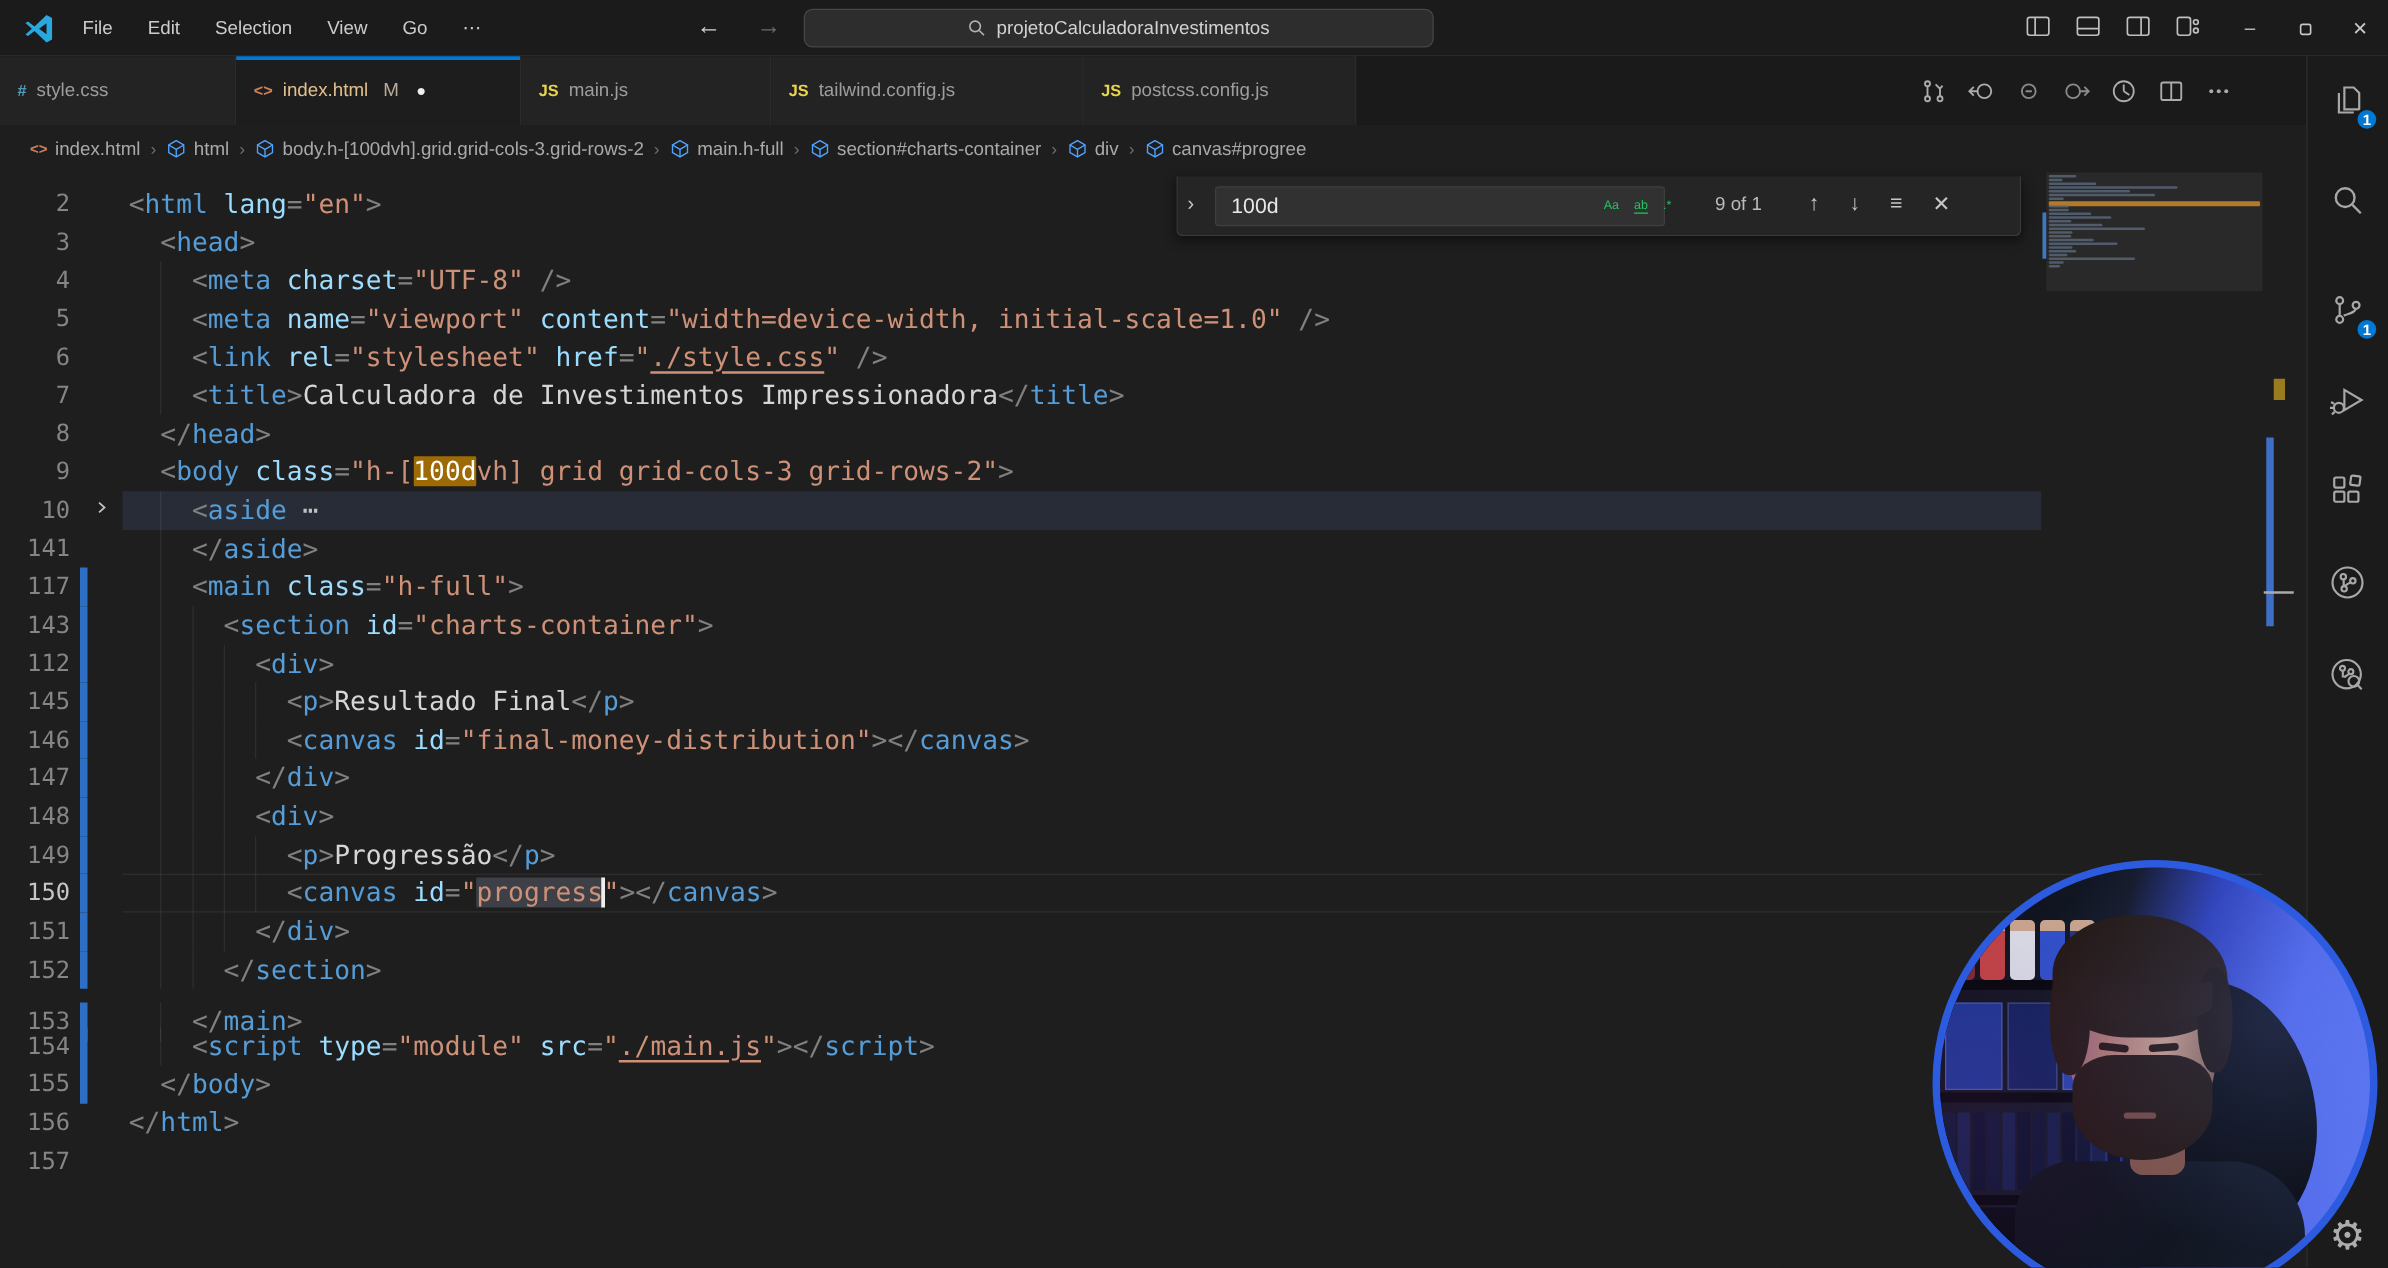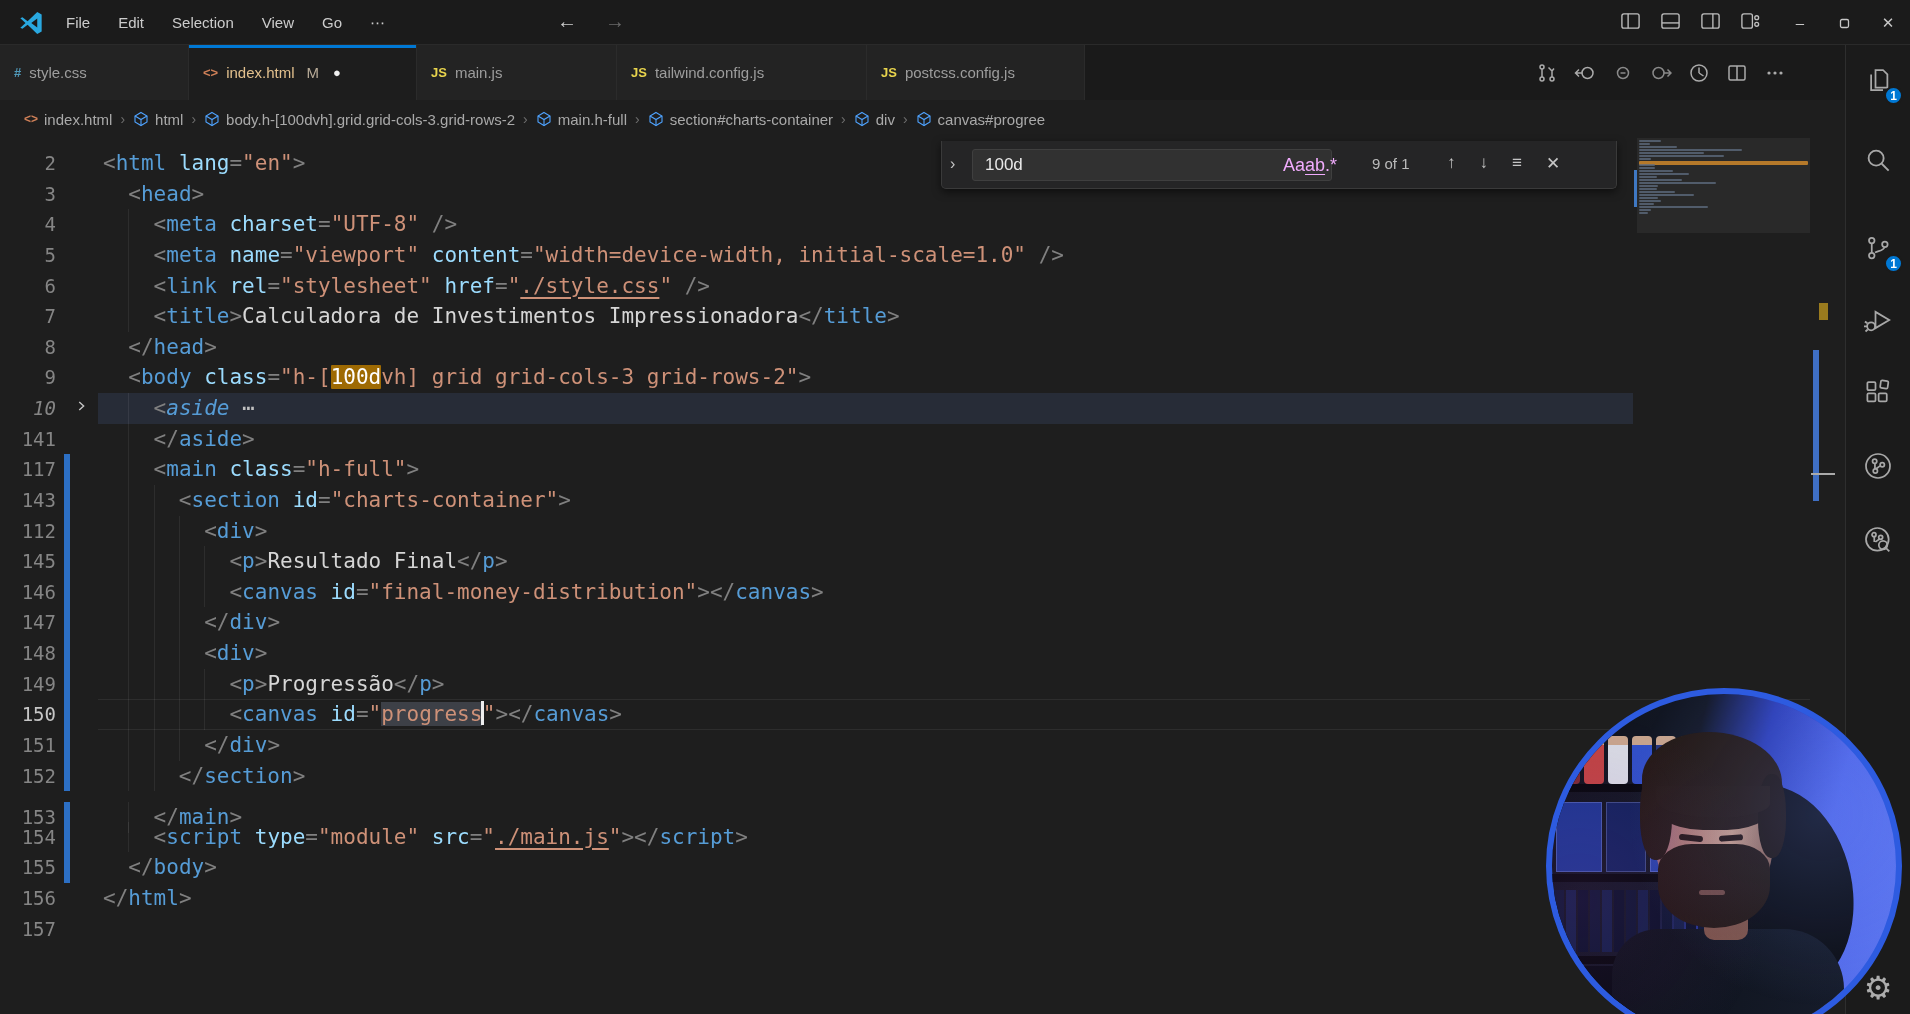--- a/index.html
+++ b/index.html
@@ -63,22 +63,22 @@
   .cu{display:inline-block;width:2.5px;height:24px;background:#eeeeee;vertical-align:middle;margin:0 -1px;position:relative;top:-2px}
 
   
   .find-widget { position:absolute; left:941px; top:3px; width:676px; height:48px; background:#252526;
                  border:1px solid #3a3a3a; border-top:none; border-radius:0 0 5px 5px;
                  box-shadow:0 3px 9px rgba(0,0,0,0.55); z-index:20; }
   .find-toggle { position:absolute; left:8px; top:14px; color:#c5c5c5; font-size:16px; }
   .find-input { position:absolute; left:30px; top:8px; width:360px; height:32px; background:#313131;
                 border:1px solid #3f3f3f; border-radius:3px; color:#e8e8e8; font-size:17px; line-height:30px;
                 padding-left:12px; }
-  .find-opts { position:absolute; left:310px; top:0; height:30px; display:flex; align-items:center;
-               color:#f0abfc; font-size:18px; }
+  .find-opts { position:absolute; left:310px; top:0; height:30px; display:flex; gap:12px; align-items:center;
+               color:#22c55e; font-size:10px; }
   .find-opt.word { text-decoration:underline; text-underline-offset:3px; }
   .find-count { position:absolute; left:430px; top:14px; color:#bbbbbb; font-size:15px; }
   .find-nav { position:absolute; left:505px; top:12px; display:flex; gap:24px; color:#c5c5c5; font-size:17px; }
 
   
   .suggest { position:absolute; left:494px; top:599px; width:714px; height:42px; background:#252526;
              border:1px solid #3c3c3c; box-shadow:0 4px 10px rgba(0,0,0,0.5); z-index:15; }
   .suggest-row { position:absolute; inset:1px; background:#04395e; display:flex; align-items:center; padding-left:10px; gap:12px; }
   .suggest-kind { color:#d4d4d4; font-size:15px; font-weight:bold; letter-spacing:0.5px; }
   .suggest-label { font-family:"DejaVu Sans Mono", monospace; font-size:20px; color:#ffffff; }
@@ -147,20 +147,27 @@
         <div class="menu-item">File</div>
         <div class="menu-item">Edit</div>
         <div class="menu-item">Selection</div>
         <div class="menu-item">View</div>
         <div class="menu-item">Go</div>
         <div class="menu-item">⋯</div>
       </div>
     <div class="nav-arrow back" style="left:552px">←</div>
     <div class="nav-arrow fwd" style="left:600px">→</div>
 
+    <div class="cmd-center">
+      <svg width="15" height="15" viewBox="0 0 16 16">
+        <circle cx="6.5" cy="6.5" r="4.5" fill="none" stroke="#b0b0b0" stroke-width="1.4"></circle>
+        <path d="M10 10l4 4" stroke="#b0b0b0" stroke-width="1.4"></path>
+      </svg>
+      <span>projetoCalculadoraInvestimentos</span>
+    </div>
 
     <div class="win-layout-icons" style="left:1620px">
       <svg width="21" height="21" viewBox="0 0 22 22">
         <rect x="2" y="3" width="18" height="15" rx="2" fill="none" stroke="#c0c0c0" stroke-width="1.4"></rect>
         <path d="M8.5 3v15" stroke="#c0c0c0" stroke-width="1.4"></path>
       </svg>
       <svg width="21" height="21" viewBox="0 0 22 22">
         <rect x="2" y="3" width="18" height="15" rx="2" fill="none" stroke="#c0c0c0" stroke-width="1.4"></rect>
         <path d="M2 12.5h18" stroke="#c0c0c0" stroke-width="1.4"></path>
       </svg>
@@ -329,21 +336,21 @@
   <div class="editor">
     <div id="code-lines">
         <div class="code-line" style="top: 10px;"><div class="num">2</div><div class="txt"><span class="pu">&lt;</span><span class="tg">html</span><span class="at"> lang</span><span class="pu">=</span><span class="st">"en"</span><span class="pu">&gt;</span></div></div>
         <div class="code-line" style="top: 40.63px;"><div class="num">3</div><div class="txt">  <span class="pu">&lt;</span><span class="tg">head</span><span class="pu">&gt;</span></div></div>
         <div class="code-line" style="top: 71.26px;"><div class="guide" style="left: 128.28px;"></div><div class="num">4</div><div class="txt">    <span class="pu">&lt;</span><span class="tg">meta</span><span class="at"> charset</span><span class="pu">=</span><span class="st">"UTF-8"</span><span class="pu"> /&gt;</span></div></div>
         <div class="code-line" style="top: 101.89px;"><div class="guide" style="left: 128.28px;"></div><div class="num">5</div><div class="txt">    <span class="pu">&lt;</span><span class="tg">meta</span><span class="at"> name</span><span class="pu">=</span><span class="st">"viewport"</span><span class="at"> content</span><span class="pu">=</span><span class="st">"width=device-width, initial-scale=1.0"</span><span class="pu"> /&gt;</span></div></div>
         <div class="code-line" style="top: 132.52px;"><div class="guide" style="left: 128.28px;"></div><div class="num">6</div><div class="txt">    <span class="pu">&lt;</span><span class="tg">link</span><span class="at"> rel</span><span class="pu">=</span><span class="st">"stylesheet"</span><span class="at"> href</span><span class="pu">=</span><span class="st">"</span><span class="lk">./style.css</span><span class="st">"</span><span class="pu"> /&gt;</span></div></div>
         <div class="code-line" style="top: 163.15px;"><div class="guide" style="left: 128.28px;"></div><div class="num">7</div><div class="txt">    <span class="pu">&lt;</span><span class="tg">title</span><span class="pu">&gt;</span><span class="tx">Calculadora de Investimentos Impressionadora</span><span class="pu">&lt;/</span><span class="tg">title</span><span class="pu">&gt;</span></div></div>
         <div class="code-line" style="top: 193.78px;"><div class="num">8</div><div class="txt">  <span class="pu">&lt;/</span><span class="tg">head</span><span class="pu">&gt;</span></div></div>
         <div class="code-line" style="top: 224.41px;"><div class="num">9</div><div class="txt">  <span class="pu">&lt;</span><span class="tg">body</span><span class="at"> class</span><span class="pu">=</span><span class="st">"h-[</span><span class="fm">100d</span><span class="st">vh] grid grid-cols-3 grid-rows-2"</span><span class="pu">&gt;</span></div></div>
-        <div class="code-line hl" style="top: 255.04px; font-style: italic;"><div class="rowbg"></div><div class="guide" style="left: 128.28px;"></div><div class="num">10</div><div class="fold-arrow"><svg width="14" height="14" viewBox="0 0 16 16" fill="none" stroke="#c5c5c5" stroke-width="1.6">
+        <div class="code-line hl" style="top: 255.04px;"><div class="rowbg"></div><div class="guide" style="left: 128.28px;"></div><div class="num">10</div><div class="fold-arrow"><svg width="14" height="14" viewBox="0 0 16 16" fill="none" stroke="#c5c5c5" stroke-width="1.6">
               <path d="M6 3.5l5 4.5-5 4.5"></path>
             </svg></div><div class="txt">    <span class="pu">&lt;</span><span class="tg">aside</span><span class="fd"> ⋯</span></div></div>
         <div class="code-line" style="top: 285.67px;"><div class="guide" style="left: 128.28px;"></div><div class="num">141</div><div class="txt">    <span class="pu">&lt;/</span><span class="tg">aside</span><span class="pu">&gt;</span></div></div>
         <div class="code-line" style="top: 316.3px;"><div class="guide" style="left: 128.28px;"></div><div class="modbar"></div><div class="num">117</div><div class="txt">    <span class="pu">&lt;</span><span class="tg">main</span><span class="at"> class</span><span class="pu">=</span><span class="st">"h-full"</span><span class="pu">&gt;</span></div></div>
         <div class="code-line" style="top: 346.93px;"><div class="guide" style="left: 128.28px;"></div><div class="guide" style="left: 153.56px;"></div><div class="modbar"></div><div class="num">143</div><div class="txt">      <span class="pu">&lt;</span><span class="tg">section</span><span class="at"> id</span><span class="pu">=</span><span class="st">"charts-container"</span><span class="pu">&gt;</span></div></div>
         <div class="code-line" style="top: 377.56px;"><div class="guide" style="left: 128.28px;"></div><div class="guide" style="left: 153.56px;"></div><div class="guide" style="left: 178.84px;"></div><div class="modbar"></div><div class="num">112</div><div class="txt">        <span class="pu">&lt;</span><span class="tg">div</span><span class="pu">&gt;</span></div></div>
         <div class="code-line" style="top: 408.19px;"><div class="guide" style="left: 128.28px;"></div><div class="guide" style="left: 153.56px;"></div><div class="guide" style="left: 178.84px;"></div><div class="guide" style="left: 204.12px;"></div><div class="modbar"></div><div class="num">145</div><div class="txt">          <span class="pu">&lt;</span><span class="tg">p</span><span class="pu">&gt;</span><span class="tx">Resultado Final</span><span class="pu">&lt;/</span><span class="tg">p</span><span class="pu">&gt;</span></div></div>
         <div class="code-line" style="top: 438.82px;"><div class="guide" style="left: 128.28px;"></div><div class="guide" style="left: 153.56px;"></div><div class="guide" style="left: 178.84px;"></div><div class="guide" style="left: 204.12px;"></div><div class="modbar"></div><div class="num">146</div><div class="txt">          <span class="pu">&lt;</span><span class="tg">canvas</span><span class="at"> id</span><span class="pu">=</span><span class="st">"final-money-distribution"</span><span class="pu">&gt;&lt;/</span><span class="tg">canvas</span><span class="pu">&gt;</span></div></div>
         <div class="code-line" style="top: 469.45px;"><div class="guide" style="left: 128.28px;"></div><div class="guide" style="left: 153.56px;"></div><div class="guide" style="left: 178.84px;"></div><div class="modbar"></div><div class="num">147</div><div class="txt">        <span class="pu">&lt;/</span><span class="tg">div</span><span class="pu">&gt;</span></div></div>
         <div class="code-line" style="top: 500.08px;"><div class="guide" style="left: 128.28px;"></div><div class="guide" style="left: 153.56px;"></div><div class="guide" style="left: 178.84px;"></div><div class="modbar"></div><div class="num">148</div><div class="txt">        <span class="pu">&lt;</span><span class="tg">div</span><span class="pu">&gt;</span></div></div>

